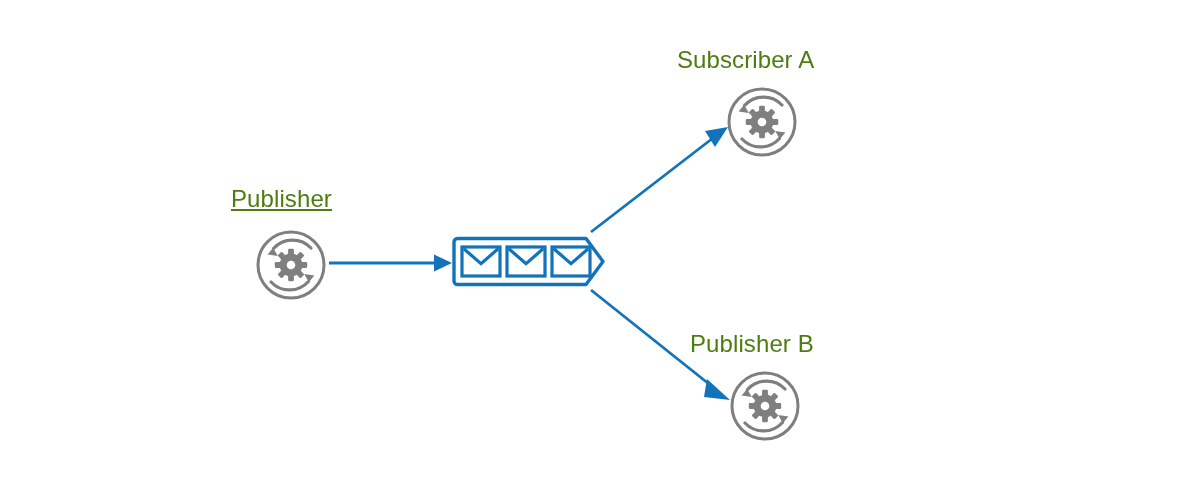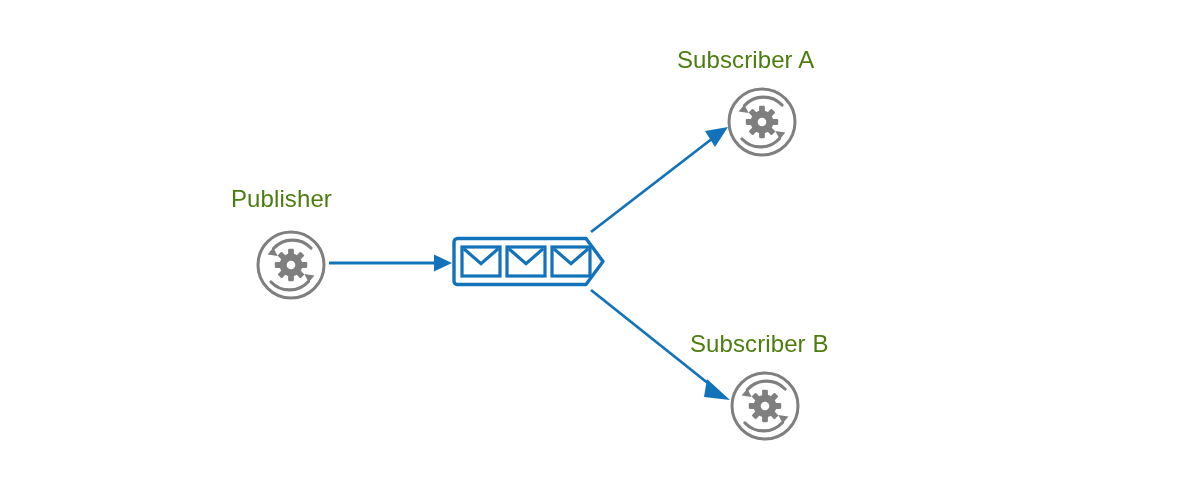--- a/index.html
+++ b/index.html
@@ -30,21 +30,21 @@
   .node-label {
     position: absolute;
     font-family: "Liberation Sans", sans-serif;
     font-size: 24px;
     font-weight: 400;
     color: #4d7c0f;
     white-space: nowrap;
     letter-spacing: 0.1px;
     line-height: 1;
   }
-  #label-publisher   { left: 231px; top: 187px; }
+  #label-publisher   { left: 231px; top: 187px; text-decoration: underline; }
   #label-subscriber-a{ left: 677px; top: 48px;  }
   #label-subscriber-b{ left: 690px; top: 332px; }
 </style>
 </head>
 <body>
 
 <div id="diagram-root">
 
   <svg id="diagram-svg" viewBox="0 0 1200 480" xmlns="http://www.w3.org/2000/svg">
     <defs>
@@ -119,15 +119,15 @@
     </g>
     <g transform="translate(765,406)">
       <use href="#icon-service-gear"></use>
     </g>
   </svg>
 
   <div class="node-label" id="label-publisher">Publisher</div>
 
   <div class="node-label" id="label-subscriber-a">Subscriber A</div>
 
-  <div class="node-label" id="label-subscriber-b">Subscriber B</div>
+  <div class="node-label" id="label-subscriber-b">Publisher B</div>
 
 </div>
 
 </body></html>

